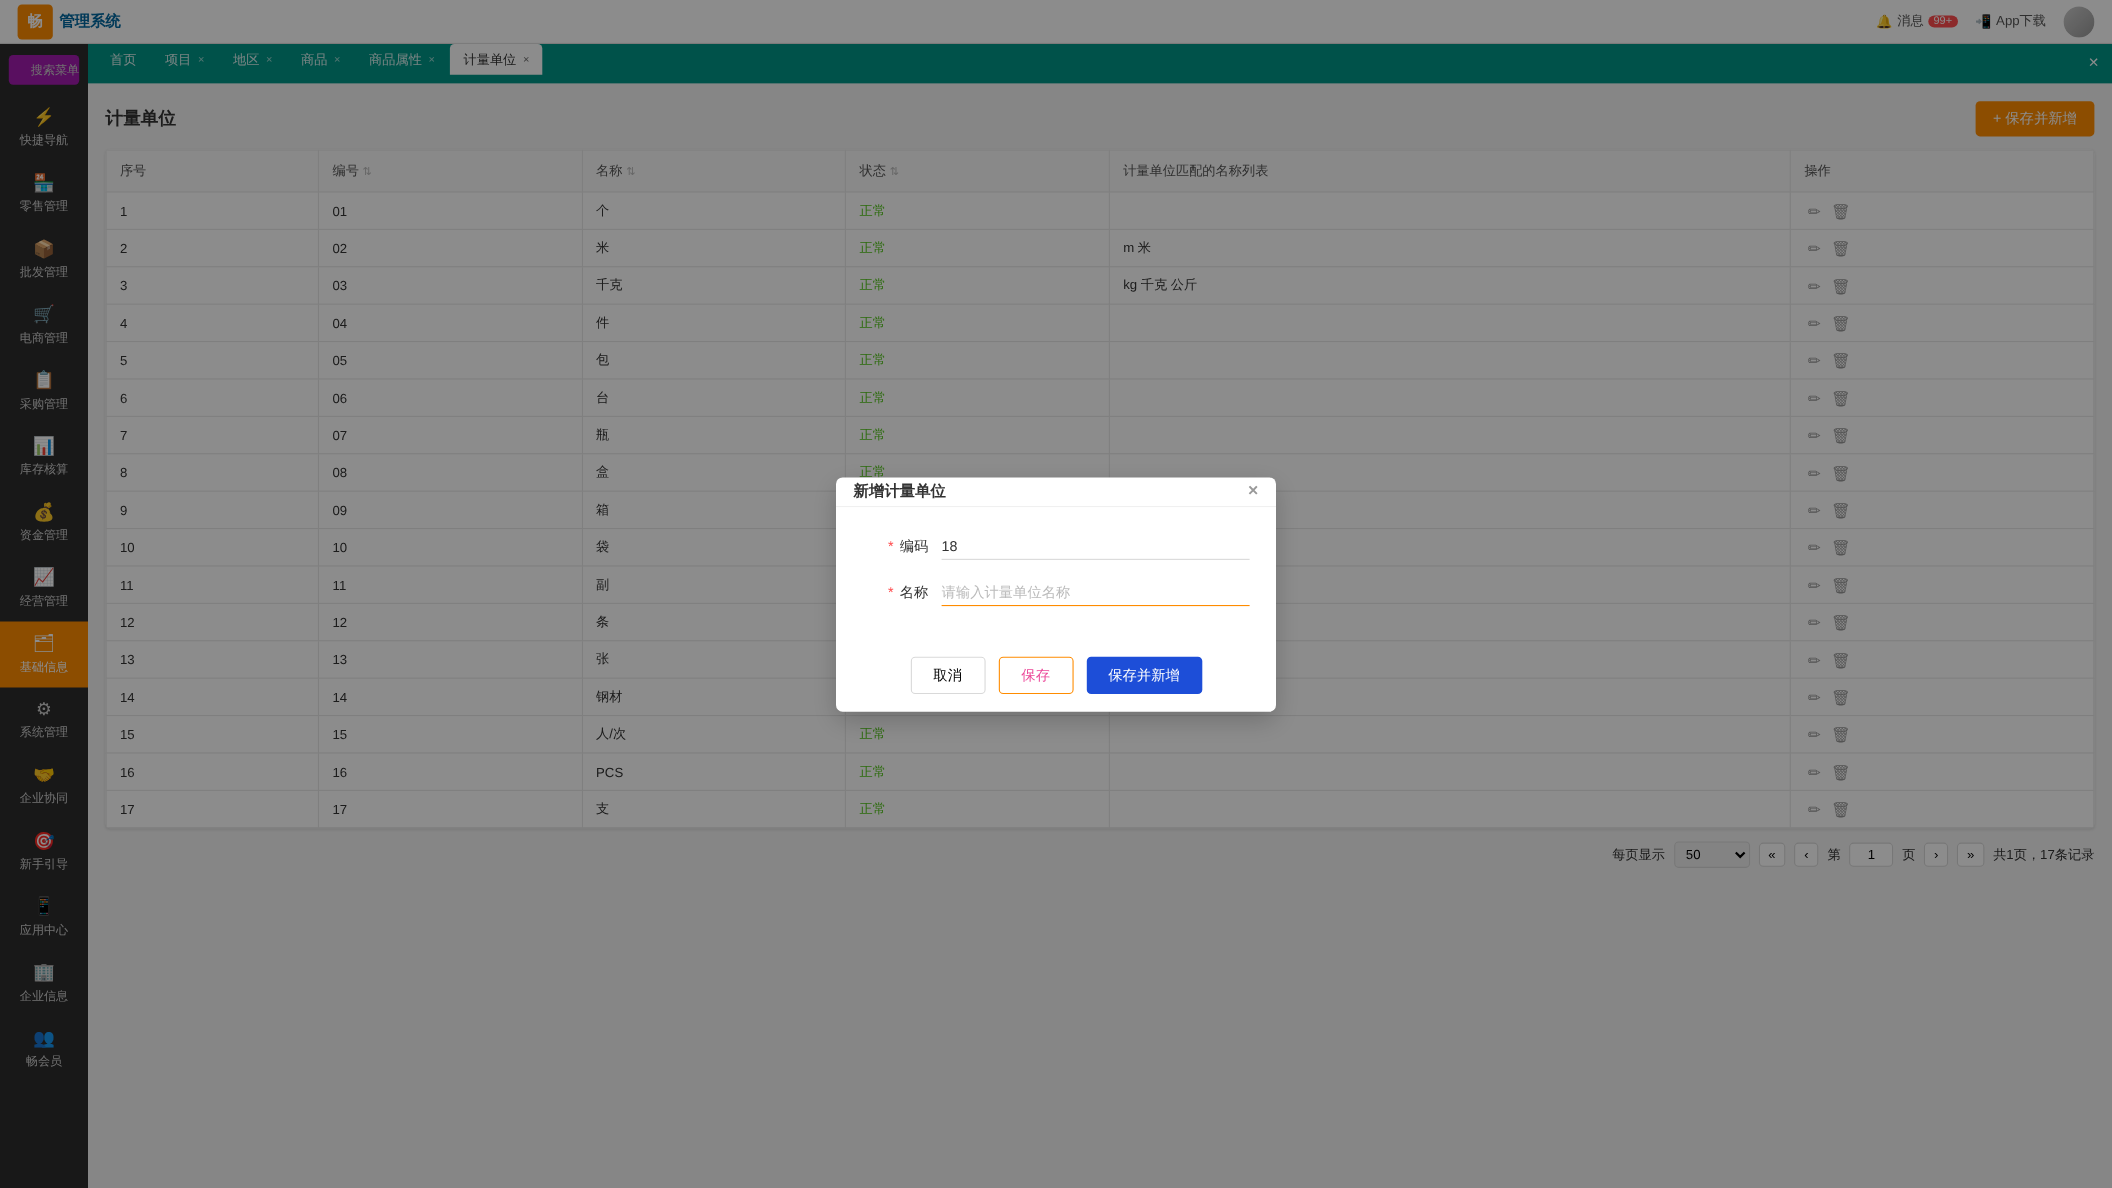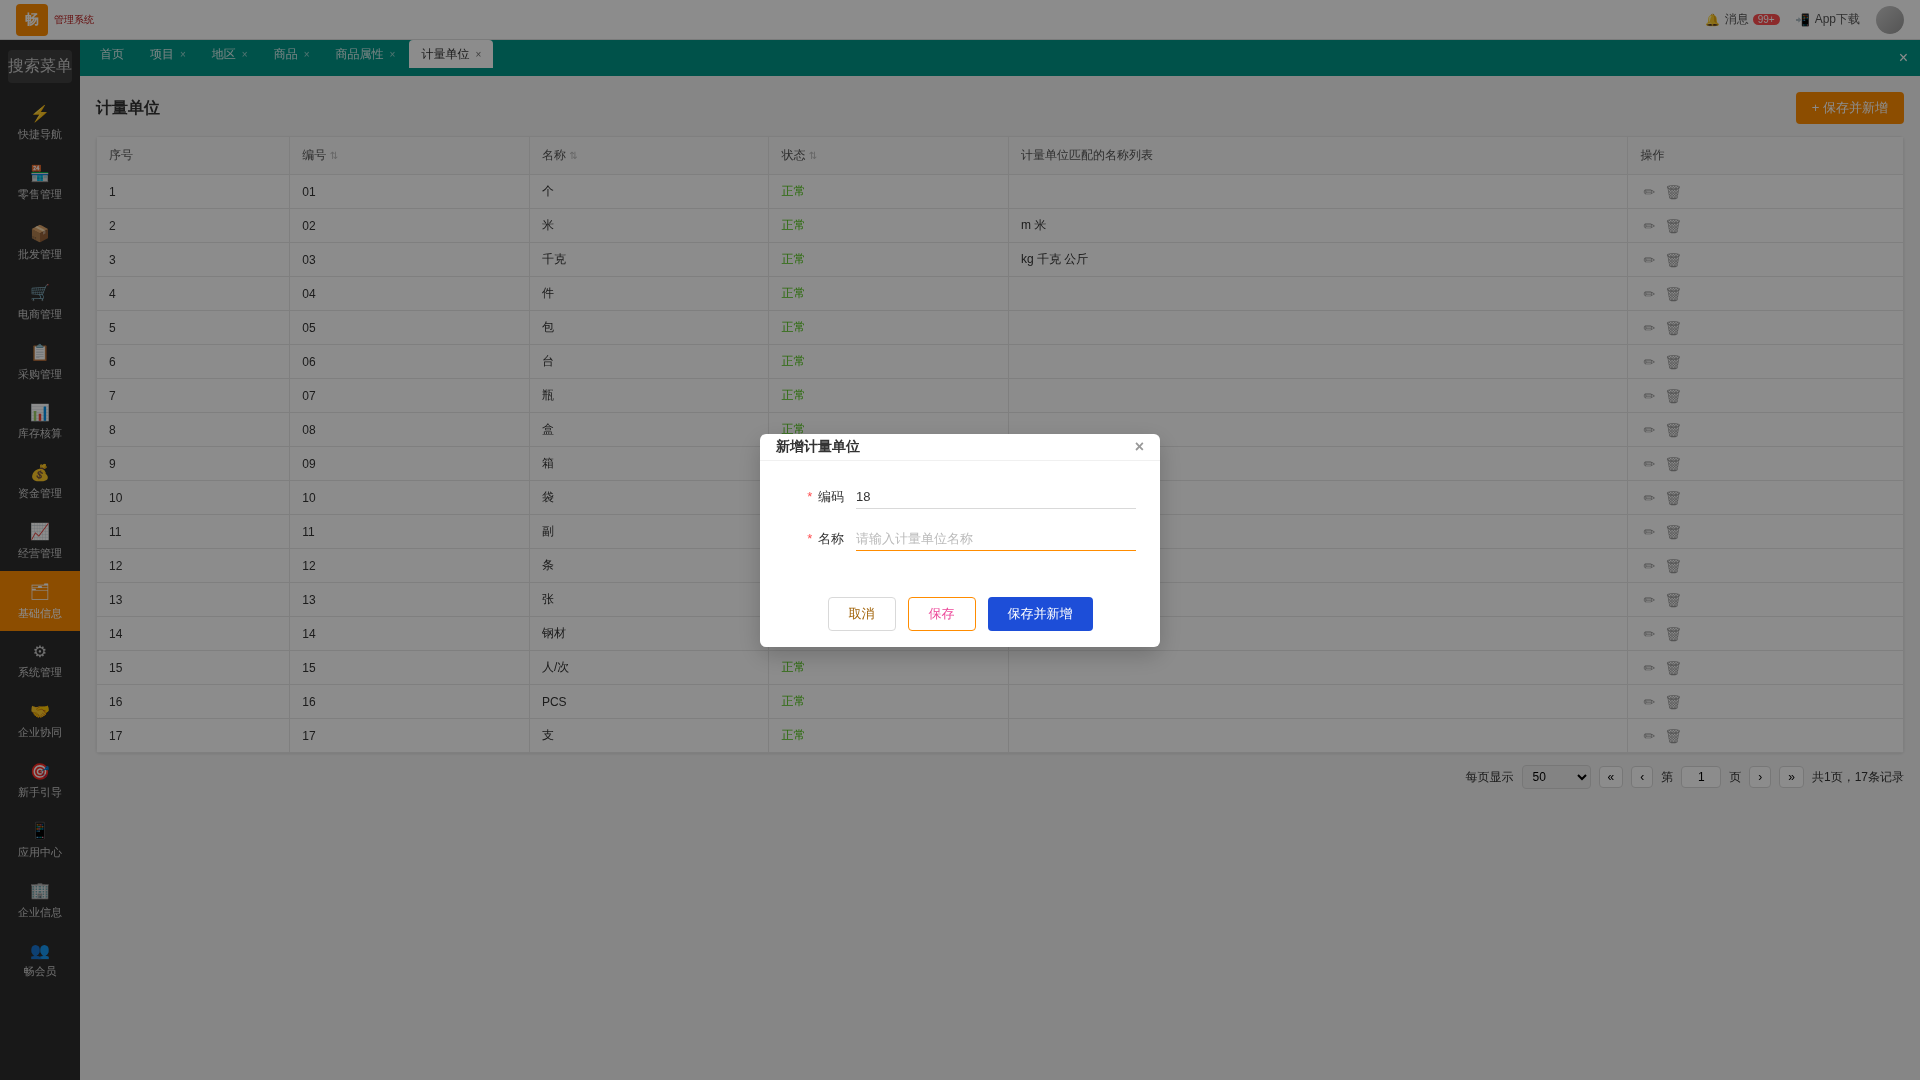--- a/index.html
+++ b/index.html
@@ -12,47 +12,47 @@
       border-bottom: 1px solid #e0e0e0;
       display: flex;
       align-items: center;
       justify-content: space-between;
       padding: 0 16px;
       flex-shrink: 0;
     }
     .top-bar-left { display: flex; align-items: center; gap: 8px; }
     .logo-area { display: flex; align-items: center; gap: 6px; }
     .logo-icon { width: 32px; height: 32px; background: #ff8c00; border-radius: 4px; display: flex; align-items: center; justify-content: center; color: #fff; font-weight: bold; font-size: 14px; }
-    .logo-text { color: #b91c1c; font-weight: normal; font-size: 10px; }
+    .logo-text { color: #0369a1; font-weight: bold; font-size: 14px; }
     .top-bar-right { display: flex; align-items: center; gap: 16px; }
     .top-bar-item { display: flex; align-items: center; gap: 4px; color: #555; font-size: 12px; cursor: pointer; }
     .badge { background: #ff4d4f; color: #fff; border-radius: 10px; padding: 0 5px; font-size: 10px; min-width: 16px; text-align: center; }
     .avatar { width: 28px; height: 28px; background: #e0e0e0; border-radius: 50%; display: flex; align-items: center; justify-content: center; overflow: hidden; }
     .avatar-img { width: 28px; height: 28px; background: linear-gradient(135deg, #ccc, #999); border-radius: 50%; }
 
     
     .main-layout { display: flex; flex: 1; overflow: hidden; }
 
     
     .sidebar {
       width: 80px;
       background: #2d2d2d;
       display: flex;
       flex-direction: column;
       flex-shrink: 0;
     }
     .sidebar-search { padding: 10px 8px; }
     .sidebar-search-btn {
       width: 100%;
-      background: #404040;
+      background: #a21caf;
       border: none;
       color: #ccc;
       padding: 6px 0;
       border-radius: 4px;
-      font-size: 16px;
+      font-size: 11px;
       cursor: pointer;
       text-align: right;
     }
     .sidebar-item {
       padding: 10px 4px;
       text-align: center;
       color: #ccc;
       cursor: pointer;
       font-size: 11px;
       line-height: 1.4;
@@ -199,21 +199,21 @@
       color: #333;
     }
     .form-input.active-border { border-bottom-color: #ff8c00; }
     .form-input::placeholder { color: #bbb; }
     .modal-footer {
       padding: 12px 24px 16px;
       display: flex;
       justify-content: center;
       gap: 12px;
     }
-    .btn-cancel { border: 1px solid #d9d9d9; background: #fff; color: #a16207; padding: 7px 20px; border-radius: 4px; cursor: pointer; font-size: 13px; text-align: center; }
+    .btn-cancel { border: 1px solid #d9d9d9; background: #fff; color: #000000; padding: 7px 20px; border-radius: 4px; cursor: pointer; font-size: 13px; text-align: center; }
     .btn-save { border: 1px solid #ff8c00; background: #fff; color: #ec4899; padding: 7px 20px; border-radius: 4px; cursor: pointer; font-size: 13px; }
     .btn-save-new { background: #1d4ed8; color: #fff; border: none; padding: 7px 20px; border-radius: 4px; cursor: pointer; font-size: 13px; }
   </style>
 </head>
 <body>
 
 <div class="top-bar">
   <div class="top-bar-left">
     <div class="logo-area">
       <div class="logo-icon">畅</div>

